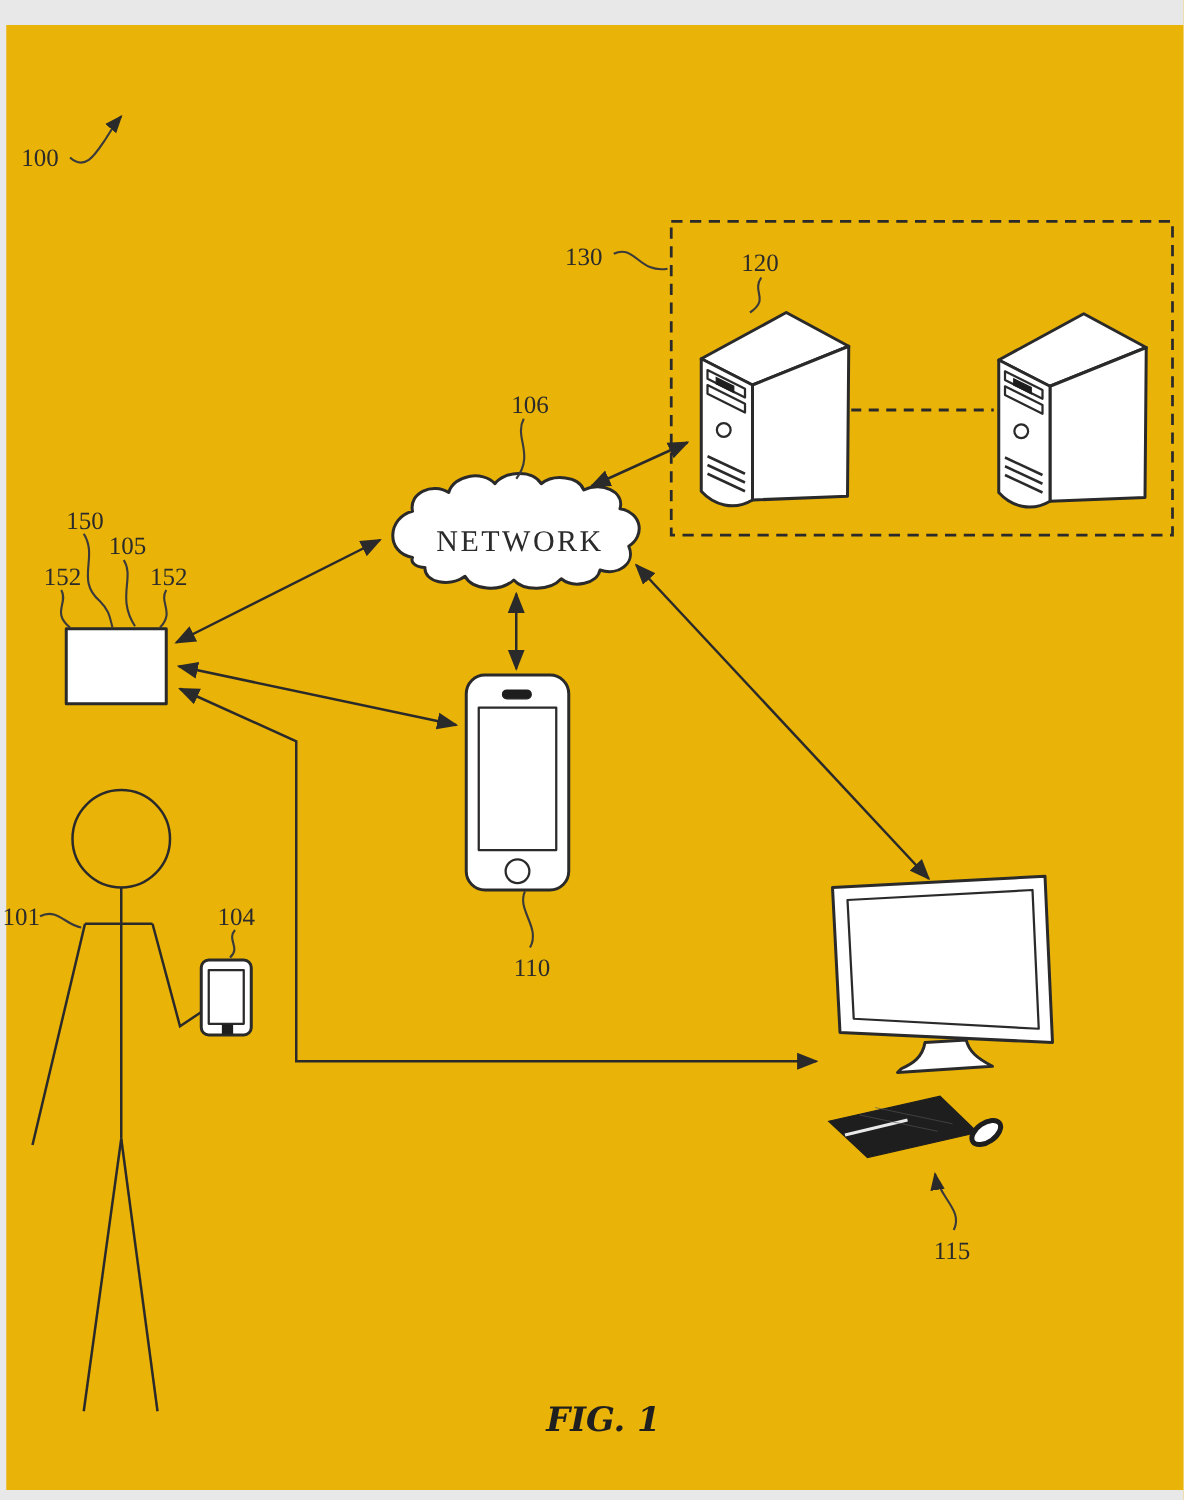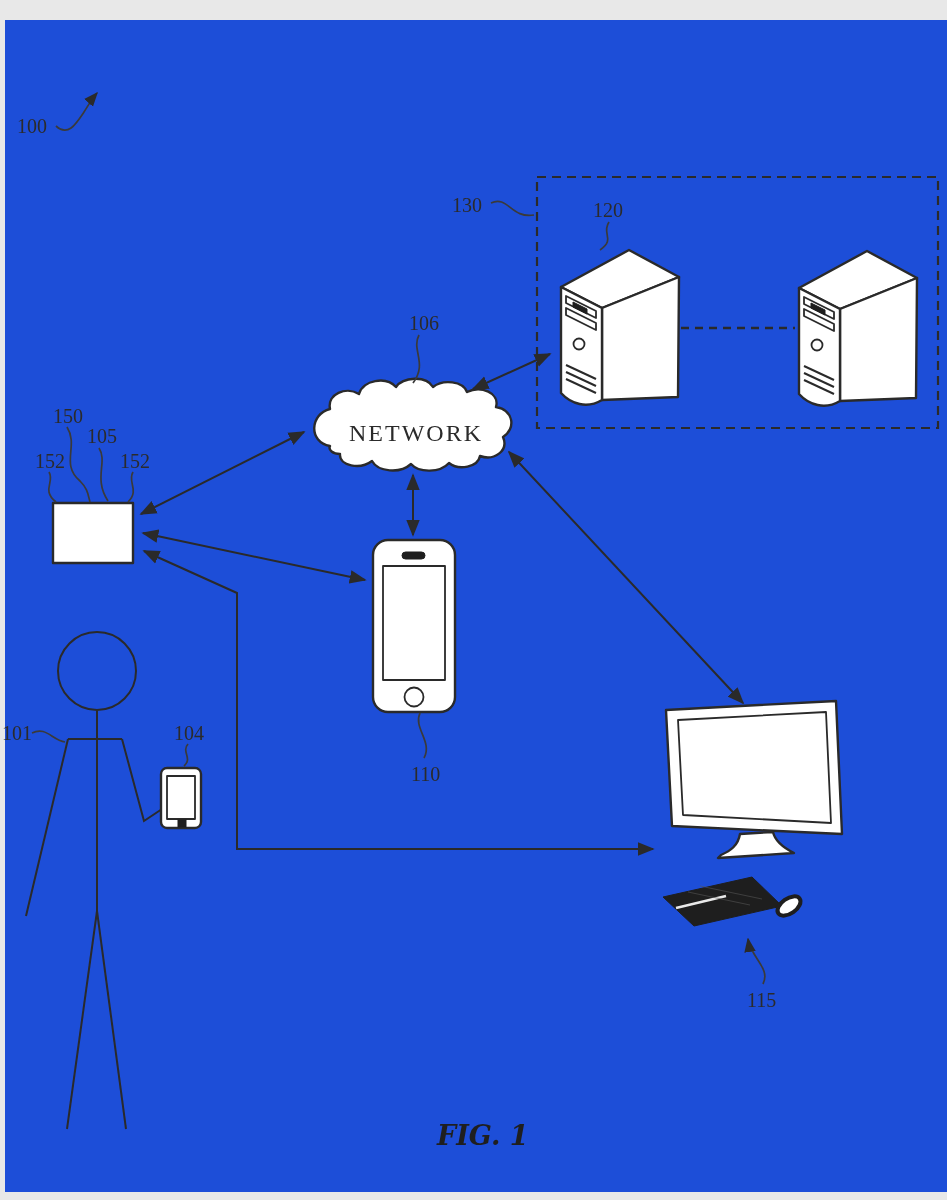--- a/index.html
+++ b/index.html
@@ -4,21 +4,21 @@
 <style>
   html, body {
     margin: 0;
     padding: 0;
     background: #ffffff;
     width: 947px;
     height: 1200px;
     overflow: hidden;
     font-family: "Liberation Serif", serif;
   }
-  .stage { position: relative; width: 947px; height: 1200px; background:#1d4ed8; }
+  .stage { position: relative; width: 947px; height: 1200px; background:#eab308; }
   .scan-strip { position: absolute; background: #e8e8e8; }
   .scan-top { left: 0; top: 0; width: 947px; height: 20px; }
   .scan-bottom { left: 0; top: 1192px; width: 947px; height: 8px; }
   .scan-left { left: 0; top: 0; width: 5px; height: 1200px; }
   svg { position: absolute; left: 0; top: 0; display: block; }
 
   .ln   { stroke: #2a2a2a; stroke-width: 2; fill: none; }
   .leader { stroke: #3a3a3a; stroke-width: 1.7; fill: none; }
   .dash  { stroke: #2a2a2a; stroke-width: 2.2; fill: none; stroke-dasharray: 9 6; }
   .dashlink { stroke: #2a2a2a; stroke-width: 2.4; fill: none; stroke-dasharray: 8 6; }

